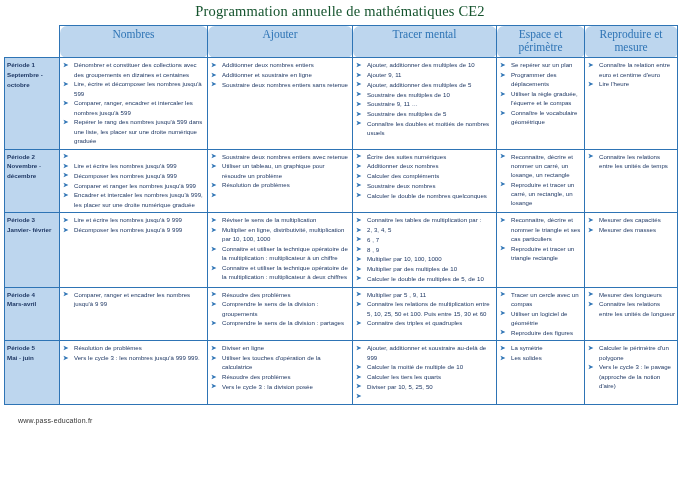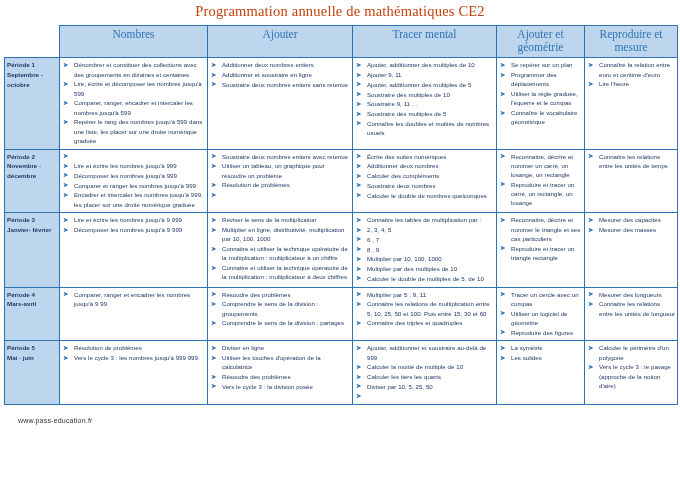--- a/index.html
+++ b/index.html
@@ -14,21 +14,21 @@
     overflow: hidden;
   }
   #page {
     position: relative;
     width: 680px;
     height: 480px;
     box-sizing: border-box;
   }
   .doc-title {
     text-align: center;
-    color: #c2410c;
+    color: #14532d;
     font-family: "Liberation Serif", serif;
     font-size: 14.5px;
     letter-spacing: .2px;
     padding: 3px 0 5px 0;
     white-space: nowrap;
   }
   table.prog {
     border-collapse: collapse;
     table-layout: fixed;
     width: 673px;
@@ -43,20 +43,21 @@
   thead th {
     background: #BDD6EE;
     color: #2E74B5;
     font-family: "Liberation Serif", serif;
     font-weight: normal;
     font-size: 11.5px;
     vertical-align: middle;
     padding: 3px 2px;
     line-height: 1.15;
     height: 30px;
+    border-radius: 7px;
   }
   thead th.corner {
     background: #ffffff;
     border-top-color: #ffffff;
     border-left-color: #ffffff;
   }
   td.period {
     background: #BDD6EE;
     color: #1F3864;
     font-size: 6.2px;
@@ -122,21 +123,21 @@
       <col class="col-mental">
       <col class="col-espace">
       <col class="col-grandeur">
     </colgroup>
     <thead>
       <tr>
         <th class="corner"></th>
         <th>Nombres</th>
         <th>Ajouter</th>
         <th>Tracer mental</th>
-        <th>Ajouter et géométrie</th>
+        <th>Espace et périmètre</th>
         <th>Reproduire et mesure</th>
       </tr>
     </thead>
     <tbody id="tbody">
         <tr>
           <td class="period">
             <span>Période 1</span>
             <span>Septembre - octobre</span>
           </td>
           <td class="cell">

